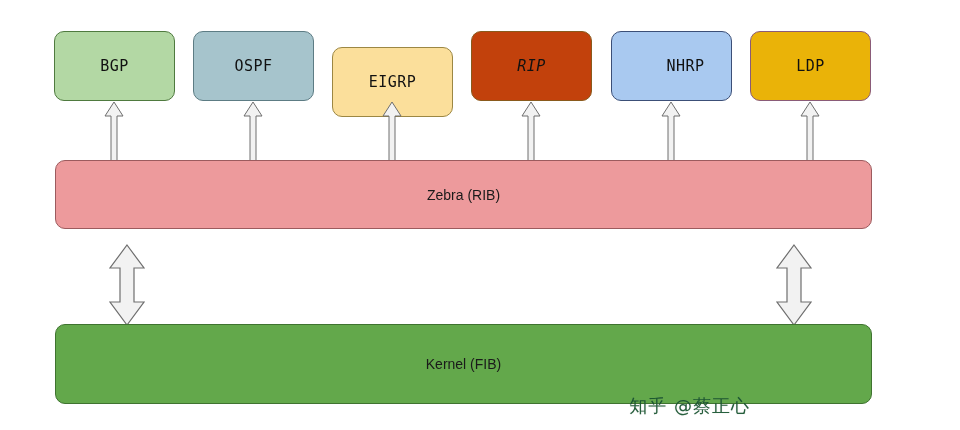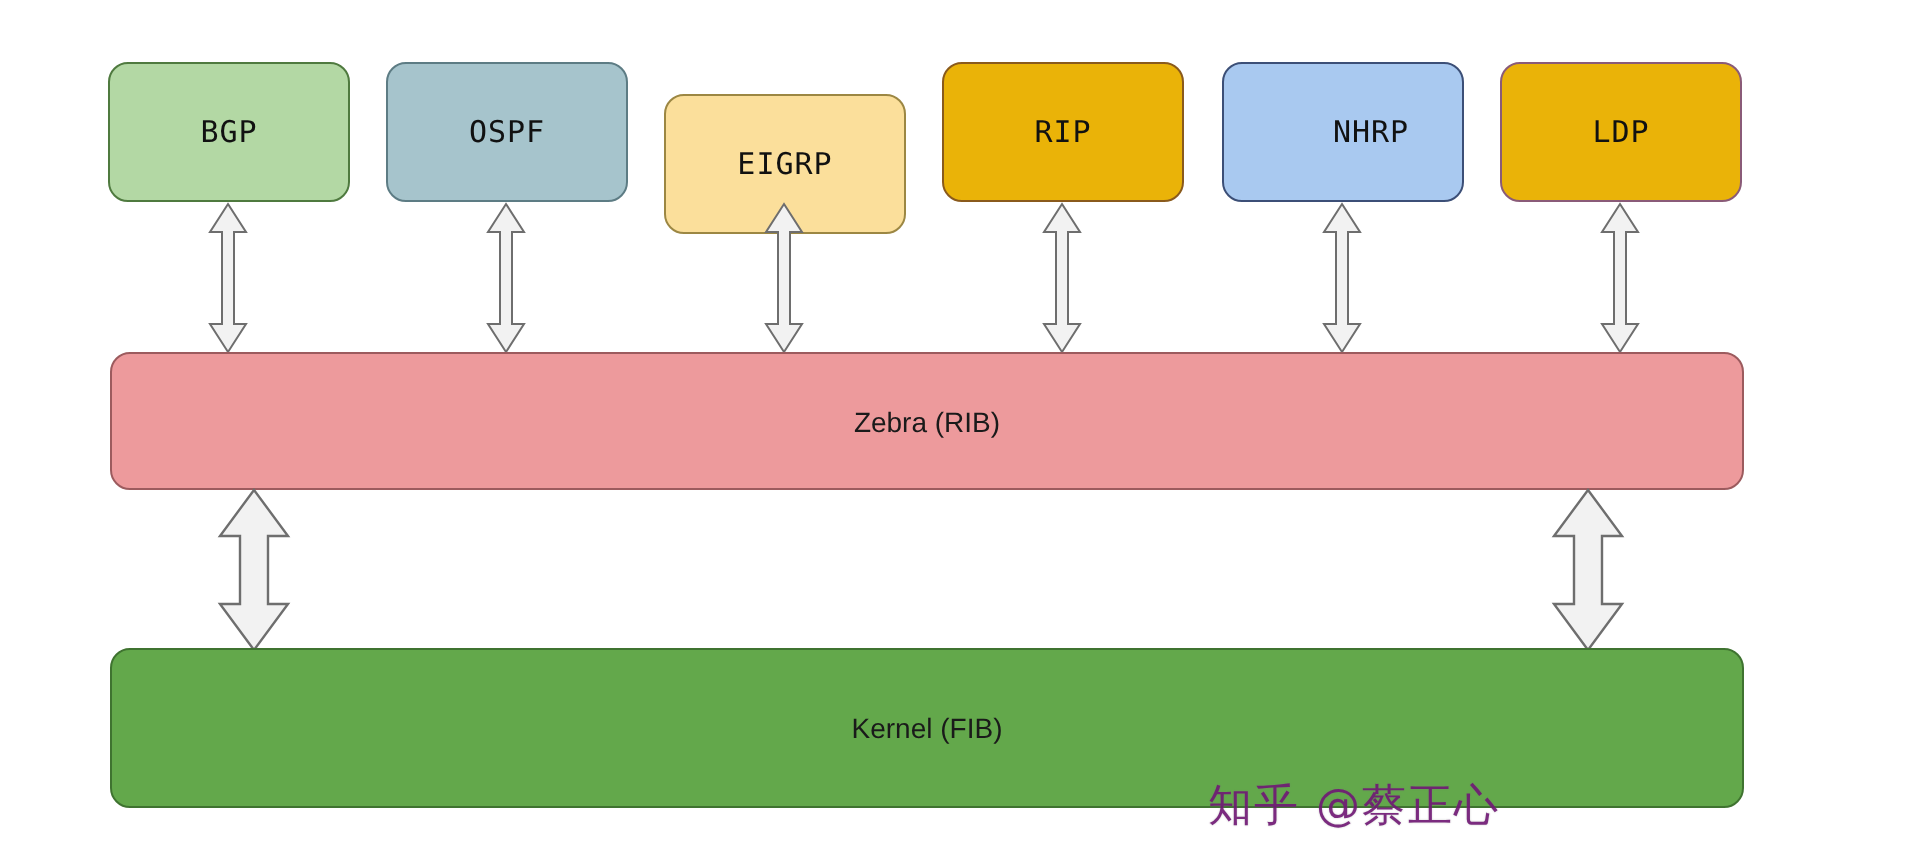--- a/index.html
+++ b/index.html
@@ -45,21 +45,21 @@
     width: 817px;
     box-sizing: border-box;
     border-radius: 10px;
     display: flex;
     align-items: center;
     justify-content: center;
     font-size: 14px;
     color: #1a1a1a;
   }
   #zebra-bar {
-    top: 176px;
+    top: 160px;
     height: 69px;
     background: #ed9a9c;
     border: 1px solid #9c5b5e;
   }
   #kernel-bar {
     top: 324px;
     height: 80px;
     background: #63a84b;
     border: 1px solid #3f7330;
   }
@@ -70,22 +70,22 @@
   }
   .arrow-thin svg, .arrow-thick svg {
     display: block;
   }
 
   
   #watermark {
     position: absolute;
     right: 14px;
     bottom: 12px;
-    font-size: 22px;
-    color: #701a75;
+    font-size: 18px;
+    color: #14532d;
     opacity: 0.92;
     font-family: "DejaVu Sans", sans-serif;
     white-space: nowrap;
     letter-spacing: 1px;
     text-shadow: 0 0 1px rgba(120,120,120,0.45);
     pointer-events: none;
   }
 </style>
 </head>
 <body>
@@ -94,21 +94,21 @@
 
   <div class="proto-box" style="left:54px; background:#b3d8a4; border-color:#4f7a3f;">
     <span>BGP</span>
   </div>
   <div class="proto-box" style="left:193px; background:#a6c4cc; border-color:#5d7c84;">
     <span>OSPF</span>
   </div>
   <div class="proto-box" style="left:332px; background:#fbdf9b; border-color:#9c8743;margin-top:16px;">
     <span>EIGRP</span>
   </div>
-  <div class="proto-box" style="left:471px; background:#eab308; border-color:#8a5a1c;">
+  <div class="proto-box" style="left:471px; background:#c2410c; border-color:#8a5a1c;font-style:italic;">
     <span>RIP</span>
   </div>
   <div class="proto-box" style="left:611px; background:#a9c9f0; border-color:#3c4f77;padding-left:28px;">
     <span>NHRP</span>
   </div>
   <div class="proto-box" style="left:750px; background:#eab308; border-color:#8a5b78;">
     <span>LDP</span>
   </div>
 
   <div class="arrow-thin" style="left:103px; top:101px;">

